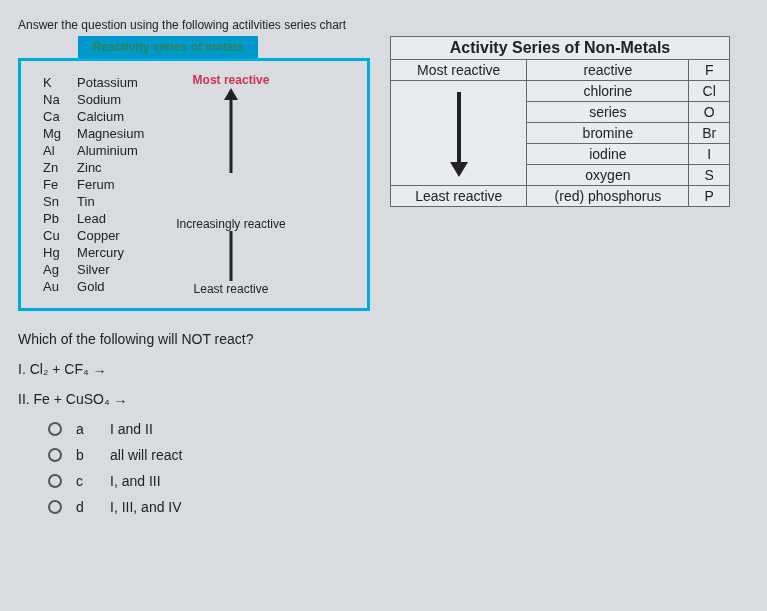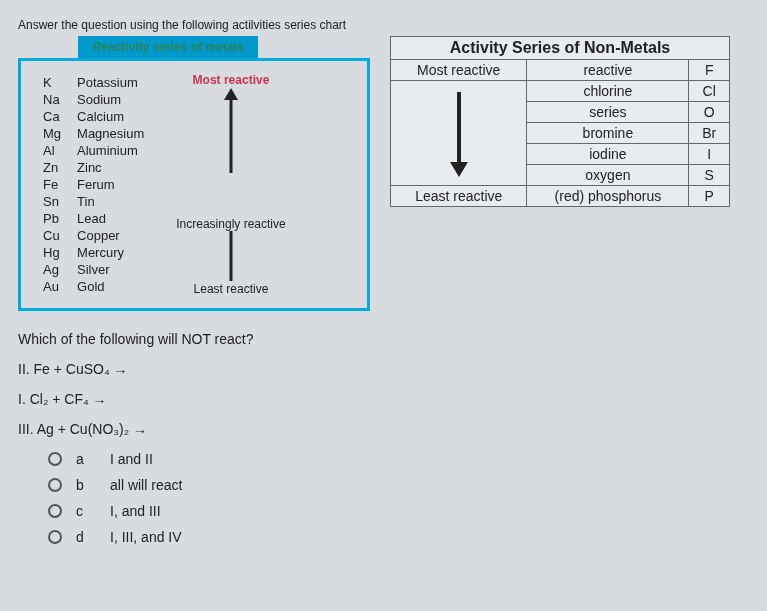--- a/index.html
+++ b/index.html
@@ -211,23 +211,22 @@
       </tr>
     </tbody>
       </table>
   </div>
 
 </div>
 
 <div class="qtext">Which of the following  will NOT react?</div>
 
 <div class="reactions">
+  <div>I. Cl₂ + CF₄   →</div>
   <div>II. Fe  +  CuSO₄   →</div>
-  <div>I. Cl₂ + CF₄   →</div>
-  <div>III.  Ag   +   Cu(NO₃)₂   →</div>
 </div>
 
 <div class="options">
   <div class="option-row">
     <span class="radio"></span>
     <span class="optlab">a</span>
     <span>I and II</span>
   </div>
   <div class="option-row">
     <span class="radio"></span>

